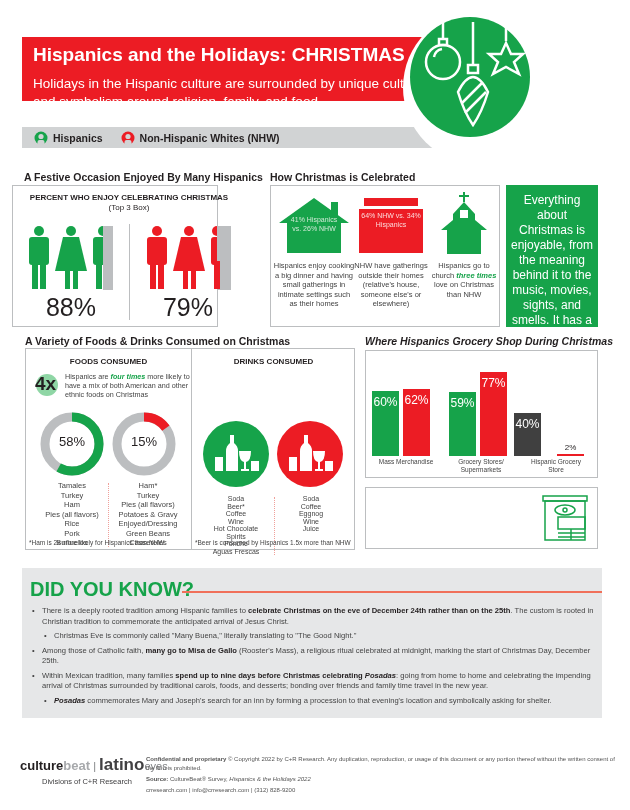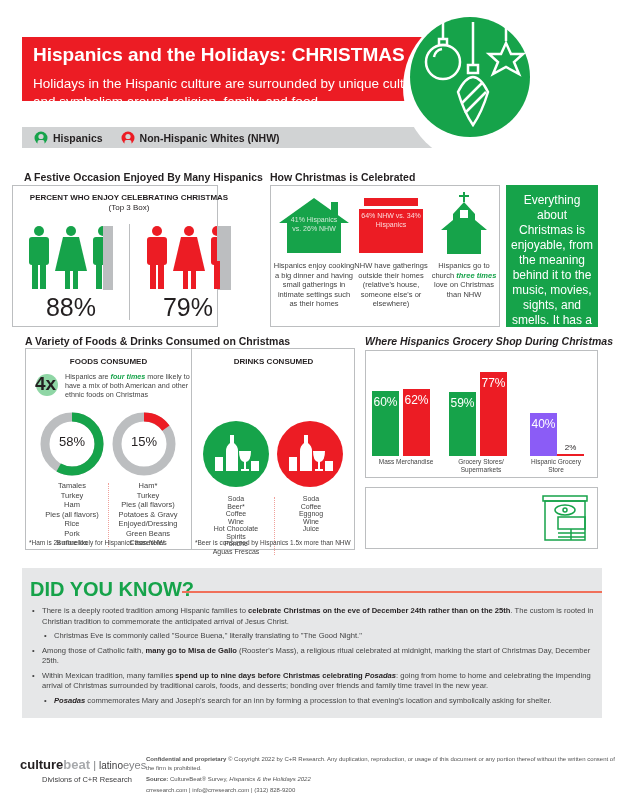--- a/index.html
+++ b/index.html
@@ -235,21 +235,21 @@
   <div class="abs" style="left:169px;top:190px;font-size:6.5px;color:#444;white-space:nowrap;">*Beer is consumed by Hispanics 1.5x more than NHW</div>
 </div>
 
 <div class="abs sec-title" style="left:365px;top:335px;width:233px;font-style:italic;">Where Hispanics Grocery Shop During Christmas</div>
 <div class="abs box" style="left:365px;top:350px;width:233px;height:128px;">
   <div class="abs" style="left:4px;top:10px;width:224px;height:95px;">
     <div class="bar" style="left:2px;height:65.5px;background:#16a34a;">60%</div>
     <div class="bar" style="left:33px;height:67.5px;background:#ec1c24;">62%</div>
     <div class="bar" style="left:79px;height:64.5px;background:#16a34a;">59%</div>
     <div class="bar" style="left:110px;height:84px;background:#ec1c24;">77%</div>
-    <div class="bar" style="left:160px;height:43.5px;background:#8b5cf6;margin-top:18px;">40%</div>
+    <div class="bar" style="left:144px;height:43.5px;background:#404040;margin-top:18px;">40%</div>
     <div class="bar" style="left:187px;height:2px;background:#ec1c24;padding:0;"></div>
     <div class="abs" style="left:187px;bottom:4px;width:27px;font-size:8px;text-align:center;">2%</div>
   </div>
   <div class="abs tiny" style="left:0px;top:107px;width:80px;font-size:6.5px;line-height:8px;">Mass Merchandise</div>
   <div class="abs tiny" style="left:80px;top:107px;width:70px;font-size:6.5px;line-height:8px;">Grocery Stores/ Supermarkets</div>
   <div class="abs tiny" style="left:160px;top:107px;width:60px;font-size:6.5px;line-height:8px;">Hispanic Grocery Store</div>
 </div>
 <div class="abs box" style="left:365px;top:487px;width:233px;height:62px;">
   <svg class="abs" style="left:176px;top:7px;" width="46" height="46" viewBox="0 0 46 46" fill="none" stroke="#16a34a" stroke-width="1.5">
     <rect x="1" y="1" width="44" height="5"></rect>
@@ -261,28 +261,28 @@
       <line x1="16" y1="42" x2="43" y2="42"></line>
       <line x1="29" y1="34" x2="29" y2="45"></line>
   </svg>
 </div>
 
 <div class="abs dyk">
   <h2>DID YOU KNOW?</h2>
   <div class="rule"></div>
   <ul>
     <li><span>There is a deeply rooted tradition among Hispanic families to </span><b style="color:#231f20">celebrate Christmas on the eve of December 24th rather than on the 25th</b><span>. The custom is rooted in Christian tradition to commemorate the anticipated arrival of Jesus Christ.</span></li>
-    <li class="sub"><span>Christmas Eve is commonly called "Source Buena," literally translating to "The Good Night."</span></li>
+    <li class="sub"><span>Christmas Eve is commonly called "Many Buena," literally translating to "The Good Night."</span></li>
     <li><span>Among those of Catholic faith, </span><b style="color:#231f20">many go to Misa de Gallo</b><span> (Rooster's Mass), a religious ritual celebrated at midnight, marking the start of Christmas Day, December 25th.</span></li>
     <li><span>Within Mexican tradition, many families </span><b style="color:#231f20">spend up to nine days before Christmas celebrating </b><b><em style="color:#231f20">Posadas</em></b><span>: going from home to home and celebrating the impending arrival of Christmas surrounded by traditional carols, foods, and desserts; bonding over friends and family time travel in the new year.</span></li>
     <li class="sub"><b><em style="color:#231f20">Posadas</em></b><span> commemorates Mary and Joseph's search for an inn by forming a procession to that evening's location and symbolically asking for shelter.</span></li>
   </ul>
 </div>
 
 <div class="abs" style="left:20px;top:755px;width:125px;white-space:nowrap;">
-  <span style="font-size:13px;font-weight:bold;color:#231f20;">culture</span><span style="font-size:13px;font-weight:bold;color:#a7a9ac;">beat</span><span style="font-size:11px;color:#808285;"> | </span><span style="font-size:10px;font-weight:normal;color:#414042;margin-top:36px;">latino</span><span style="font-size:11px;color:#808285;">eyes</span>
+  <span style="font-size:13px;font-weight:bold;color:#231f20;">culture</span><span style="font-size:13px;font-weight:bold;color:#a7a9ac;">beat</span><span style="font-size:11px;color:#808285;"> | </span><span style="font-size:17px;font-weight:bold;color:#414042;margin-top:36px;">latino</span><span style="font-size:11px;color:#808285;">eyes</span>
   <div style="font-size:7.5px;color:#414042;margin-top:2px;margin-left:22px;">Divisions of C+R Research</div>
 </div>
 <div class="abs footer-text" style="left:146px;top:755px;width:470px;">
   <div><b>Confidential and proprietary</b><span> © Copyright 2022 by C+R Research. Any duplication, reproduction, or usage of this document or any portion thereof without the written consent of the firm is prohibited.</span></div>
   <div style="margin-top:2px;"><b>Source:</b><span> CultureBeat® Survey, </span><em>Hispanics &amp; the Holidays 2022</em></div>
   <div style="margin-top:2px;">crresearch.com | info@crresearch.com | (312) 828-9200</div>
 </div>
 
 </body></html>

